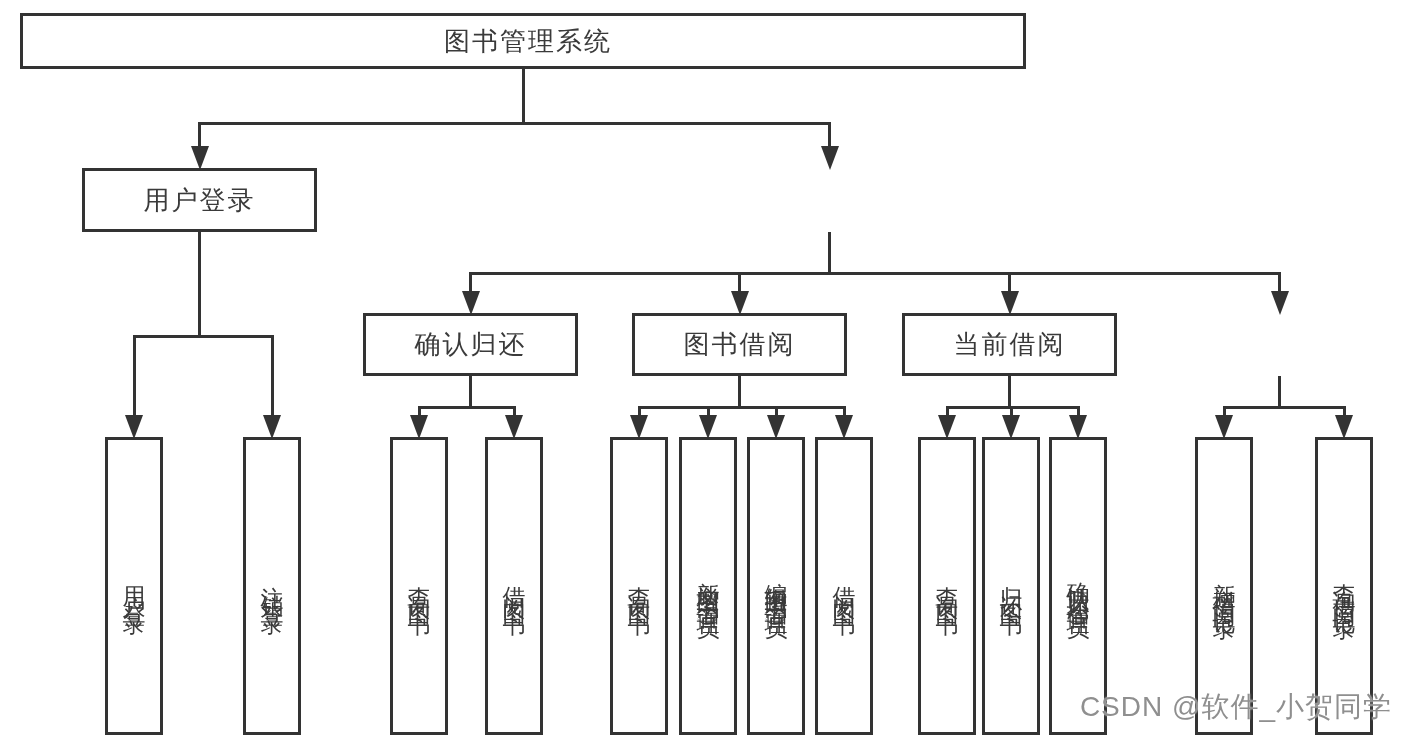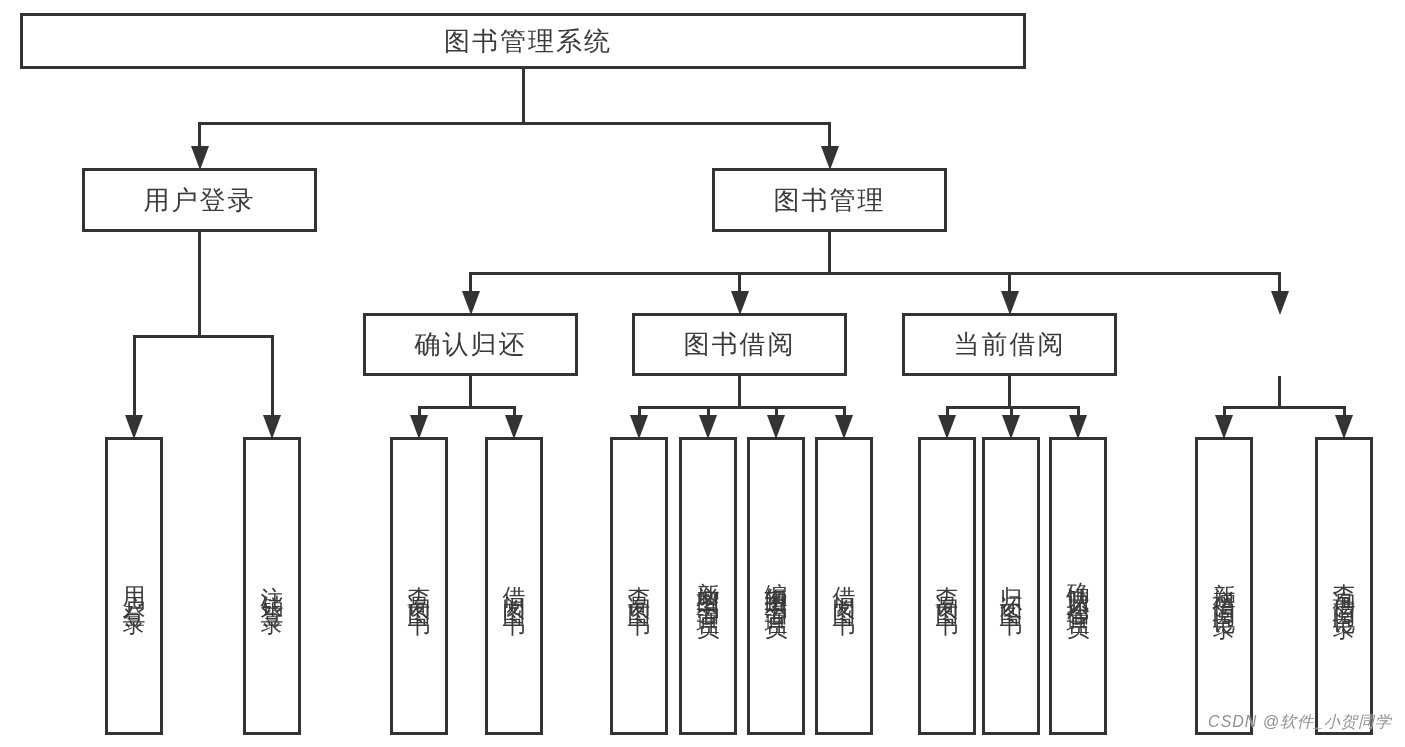--- a/index.html
+++ b/index.html
@@ -46,43 +46,39 @@
     position: absolute;
     width: 0;
     height: 0;
     border-left: 9px solid transparent;
     border-right: 9px solid transparent;
     border-top: 24px solid var(--line-color, #333333);
   }
   #watermark {
     position: absolute;
     right: 13px;
-    top: 712px;
-    font-size: 16px;
+    top: 688px;
+    font-size: 28px;
     color: var(--wm-color, #8f8f8f);
     letter-spacing: 1px;
     white-space: nowrap;
     text-shadow: 0 0 2px #ffffff;
     z-index: 5;
-    font-style: italic;
   }
 </style>
 </head>
 <body>
 
 <div id="canvas">
   <div id="watermark">CSDN @软件_小贺同学</div>
 <div class="node horiz" style="left: 20px; top: 13px; width: 1006px; height: 56px; padding-left: 10px;">
       <span class="lbl">图书管理系统</span>
     </div>
     <div class="node horiz" style="left: 82px; top: 168px; width: 235px; height: 64px;">
       <span class="lbl">用户登录</span>
-    </div>
-    <div class="node horiz" style="left: 712px; top: 168px; width: 235px; height: 64px;">
-      <span class="lbl">图书管理</span>
     </div>
     <div class="node horiz" style="left: 363px; top: 313px; width: 215px; height: 63px;">
       <span class="lbl">确认归还</span>
     </div>
     <div class="node horiz" style="left: 902px; top: 313px; width: 215px; height: 63px;">
       <span class="lbl">当前借阅</span>
     </div>
     <div class="node horiz" style="left: 632px; top: 313px; width: 215px; height: 63px;">
       <span class="lbl">图书借阅</span>
     </div>

